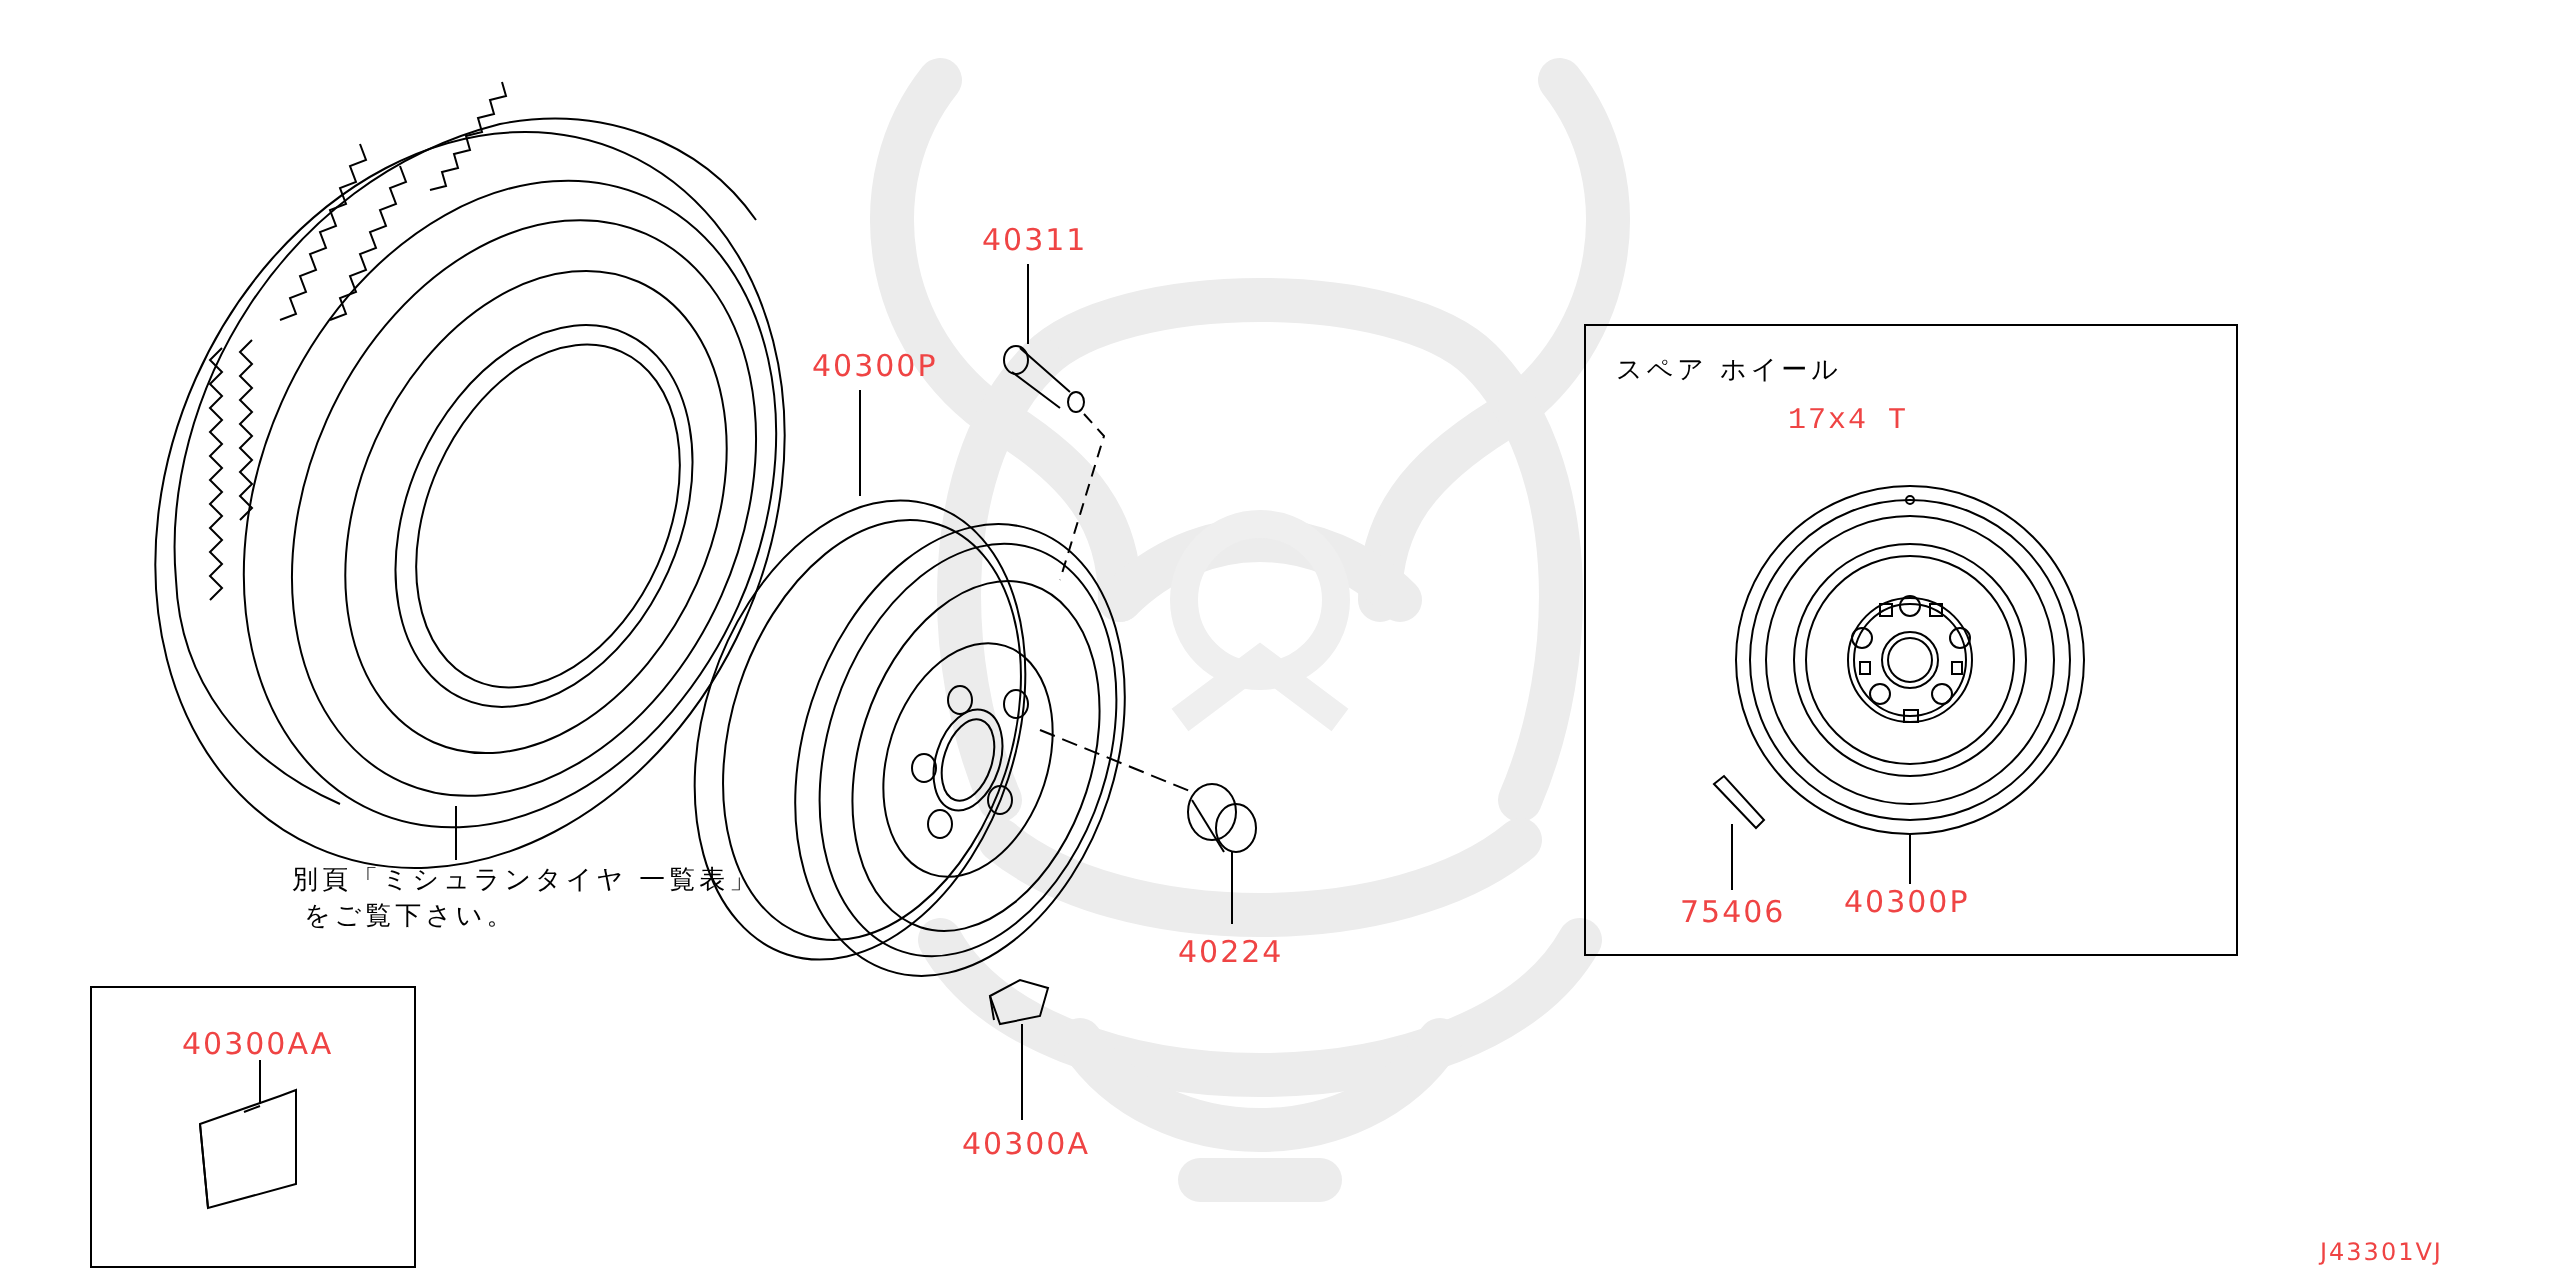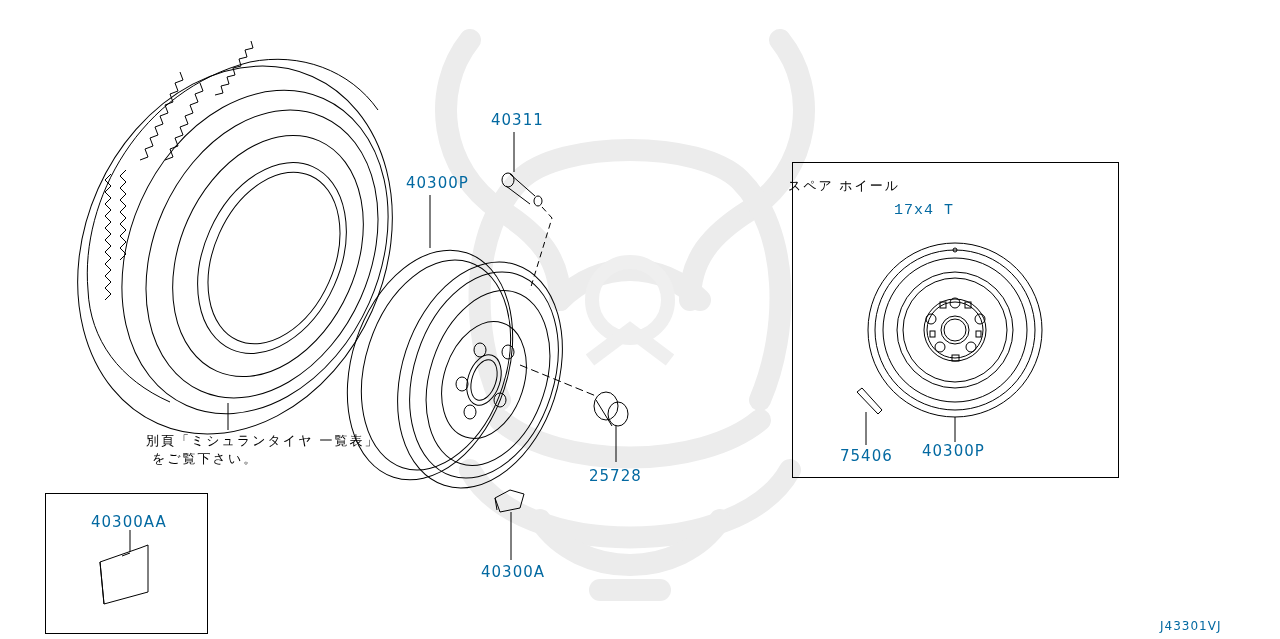--- a/index.html
+++ b/index.html
@@ -1,18 +1,18 @@
 <!DOCTYPE html>
 <html><head>
 <meta charset="utf-8">
 <style>
   html, body { margin:0; padding:0; background:#ffffff; }
   body { width:1280px; height:639px; position:relative; overflow:hidden;
          font-family:"DejaVu Sans", sans-serif; color:#000; }
-  .lbl { position:absolute; font-size:15px; letter-spacing:1px; line-height:1; white-space:nowrap; color:#0369a1; }
+  .lbl { position:absolute; font-size:15px; letter-spacing:1px; line-height:1; white-space:nowrap; color:#ef4444; }
   .jp { position:absolute; font-size:13px; letter-spacing:2px; line-height:1.35; white-space:nowrap; }
   .box { position:absolute; border:1px solid #000; background:transparent; }
   svg { position:absolute; left:0; top:0; }
   .part { cursor:pointer; }
 </style>
 </head>
 <body>
 
 <svg width="1280" height="639" viewBox="0 0 1280 639">
   <g fill="none" stroke="#ececec" stroke-width="22" stroke-linecap="round" stroke-linejoin="round">
@@ -126,25 +126,25 @@
     <path d="M857 392 L862 388 L882 410 L878 414 Z"></path>
     <line x1="866" y1="412" x2="866" y2="445"></line>
   </g>
 </svg>
 
 <div class="jp" style="left:146px; top:432px;text-align:center;">別頁「ミシュランタイヤ 一覧表」</div>
 <div class="jp" style="left:152px; top:450px;">をご覧下さい。</div>
 
 <div class="lbl part" style="left:406px; top:176px;">40300P</div>
 <div class="lbl part" style="left:491px; top:113px;">40311</div>
-<div class="lbl part" style="left:589px; top:469px;">25728</div>
+<div class="lbl part" style="left:589px; top:469px;">40224</div>
 <div class="lbl part" style="left:481px; top:565px;">40300A</div>
 
 <div class="box" style="left:45px; top:493px; width:161px; height:139px;"></div>
 <div class="lbl part" style="left:91px; top:515px;">40300AA</div>
 
 <div class="box" style="left:792px; top:162px; width:325px; height:314px;"></div>
-<div class="jp" style="left:788px; top:177px;font-family:Liberation Serif, serif;">スペア ホイール</div>
+<div class="jp" style="left:808px; top:177px;">スペア ホイール</div>
 <div class="lbl" style="left:894px; top:203px;font-family:Liberation Mono, monospace;">17x4 T</div>
 <div class="lbl part" style="left:922px; top:444px;">40300P</div>
 <div class="lbl part" style="left:840px; top:449px;">75406</div>
 
 <div class="lbl" style="left:1160px; top:620px; font-size:12px;">J43301VJ</div>
 
 </body></html>

